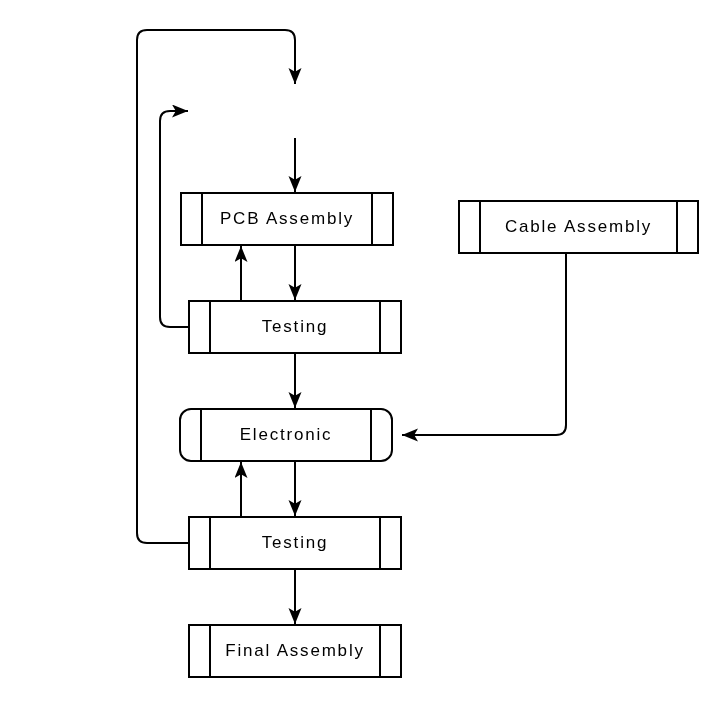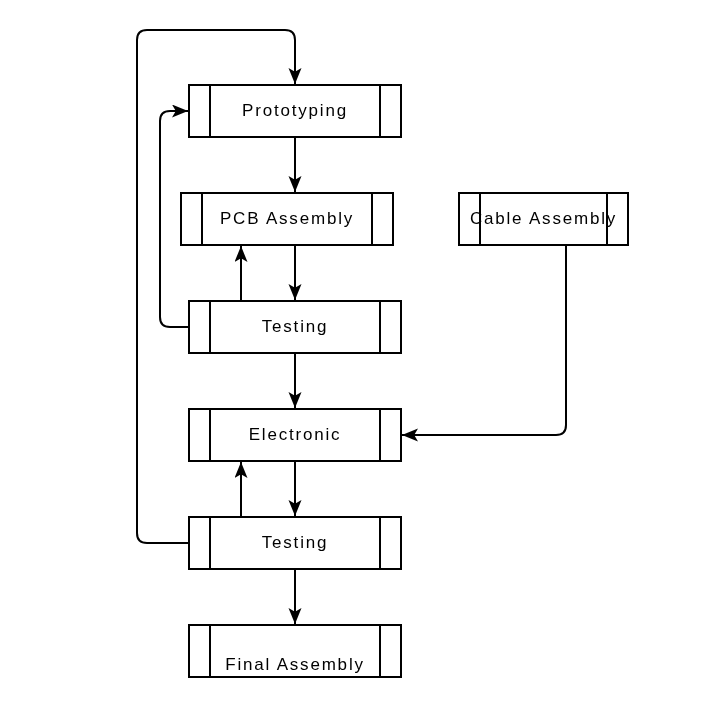--- a/index.html
+++ b/index.html
@@ -83,55 +83,50 @@
 
     <path class="edge" d="M566,246 L566,425 Q566,435 556,435 L402,435" marker-end="url(#arrow)"></path>
 
     <path class="edge" d="M295,462 L295,516" marker-end="url(#arrow)"></path>
 
     <path class="edge" d="M241,516 L241,462" marker-end="url(#arrow)"></path>
 
     <path class="edge" d="M295,570 L295,624" marker-end="url(#arrow)"></path>
   </svg>
 
-  <div class="node" style="left:188px; top:84px;">
-    <div class="sidebar-line left"></div>
-    <div class="sidebar-line right"></div>
-    <span class="label">Prototyping</span>
-  </div>
 
   <div class="node" style="left:180px; top:192px;">
     <div class="sidebar-line left"></div>
     <div class="sidebar-line right"></div>
     <span class="label">PCB Assembly</span>
   </div>
 
-  <div class="node" style="left:458px; top:192px; width:171px;">
+  <div class="node" style="left:458px; top:200px; width:241px;">
     <div class="sidebar-line left"></div>
     <div class="sidebar-line right"></div>
     <span class="label">Cable Assembly</span>
   </div>
 
   <div class="node" style="left:188px; top:300px;">
     <div class="sidebar-line left"></div>
     <div class="sidebar-line right"></div>
     <span class="label">Testing</span>
   </div>
 
-  <div class="node" style="left:188px; top:408px;">
+  <div class="node" style="left:179px; top:408px;border-radius:12px;">
     <div class="sidebar-line left"></div>
     <div class="sidebar-line right"></div>
     <span class="label">Electronic</span>
   </div>
 
   <div class="node" style="left:188px; top:516px;">
     <div class="sidebar-line left"></div>
     <div class="sidebar-line right"></div>
     <span class="label">Testing</span>
   </div>
 
-  <div class="node" style="left:188px; top:624px;justify-content:flex-end;">
+  <div class="node" style="left:188px; top:624px;">
     <div class="sidebar-line left"></div>
     <div class="sidebar-line right"></div>
     <span class="label">Final Assembly</span>
   </div>
 
 </div>
 
 </body></html>

